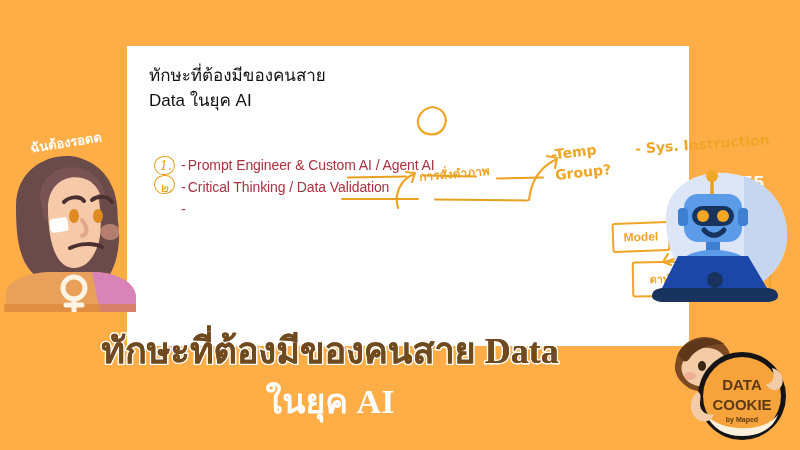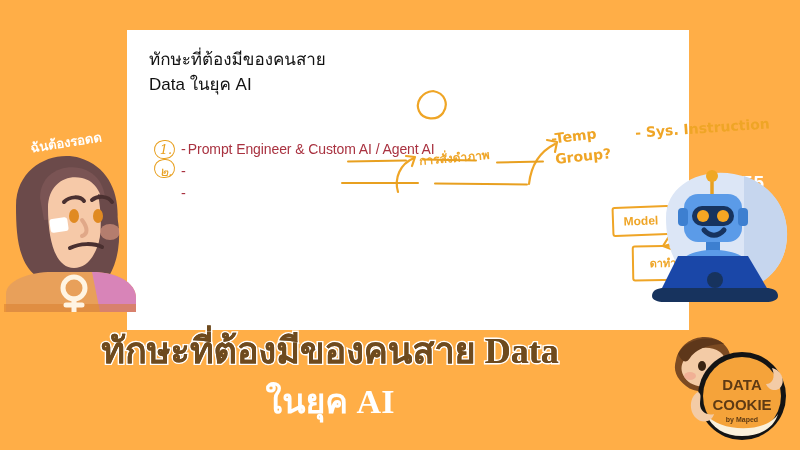--- a/index.html
+++ b/index.html
@@ -5,21 +5,21 @@
   html,body{margin:0;padding:0;}
   body{
     width:800px;height:450px;overflow:hidden;
     font-family:"Liberation Sans","DejaVu Sans",sans-serif;
     background:#FFAE47;position:relative;
   }
   #stage{position:absolute;inset:0;background:#FFAE47;}
 
   
   .card{
-    position:absolute;left:127px;top:30px;width:562px;height:300px;
+    position:absolute;left:127px;top:46px;width:562px;height:300px;
     background:#FFFFFF;
   }
   .card-title{
     position:absolute;left:22px;top:18px;width:300px;
     font-size:17px;line-height:1.45;color:#111111;font-weight:400;
     white-space:pre-line;
   }
 
   
   .list{position:absolute;left:24px;top:108px;width:420px;}
@@ -143,20 +143,21 @@
         </span>
         <span class="dash">-</span>
         <span class="txt">Prompt Engineer &amp; Custom AI / Agent AI</span>
       </div>
       <div class="row">
         <span class="marker">
           <span class="circ"></span>
           <span class="num">๒.</span>
         </span>
         <span class="dash">-</span>
+        <span class="txt">Critical Thinking / Data Validation</span>
       </div>
       <div class="row">
         <span class="marker">
           <span class="num"></span>
         </span>
         <span class="dash">-</span>
       </div>
 
       <span class="uline a"></span>
       <span class="uline b"></span>

